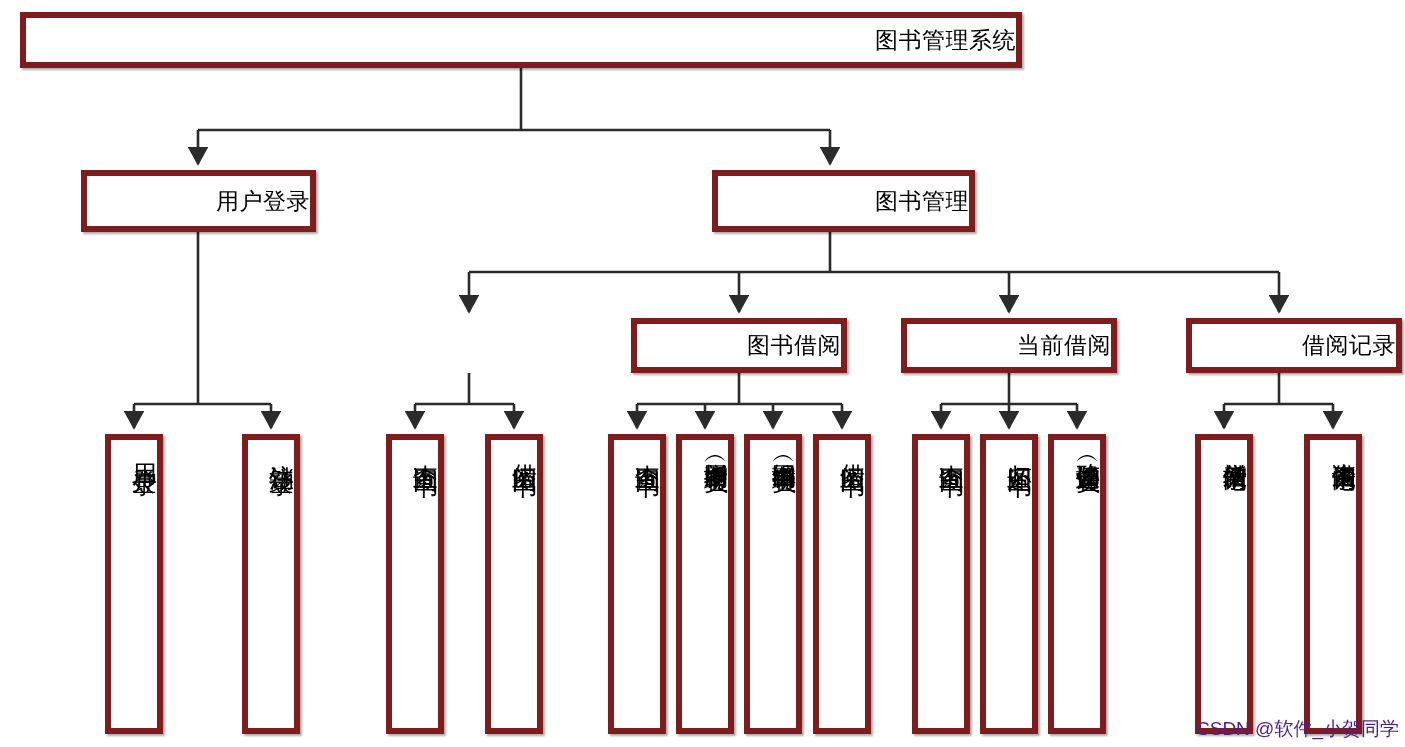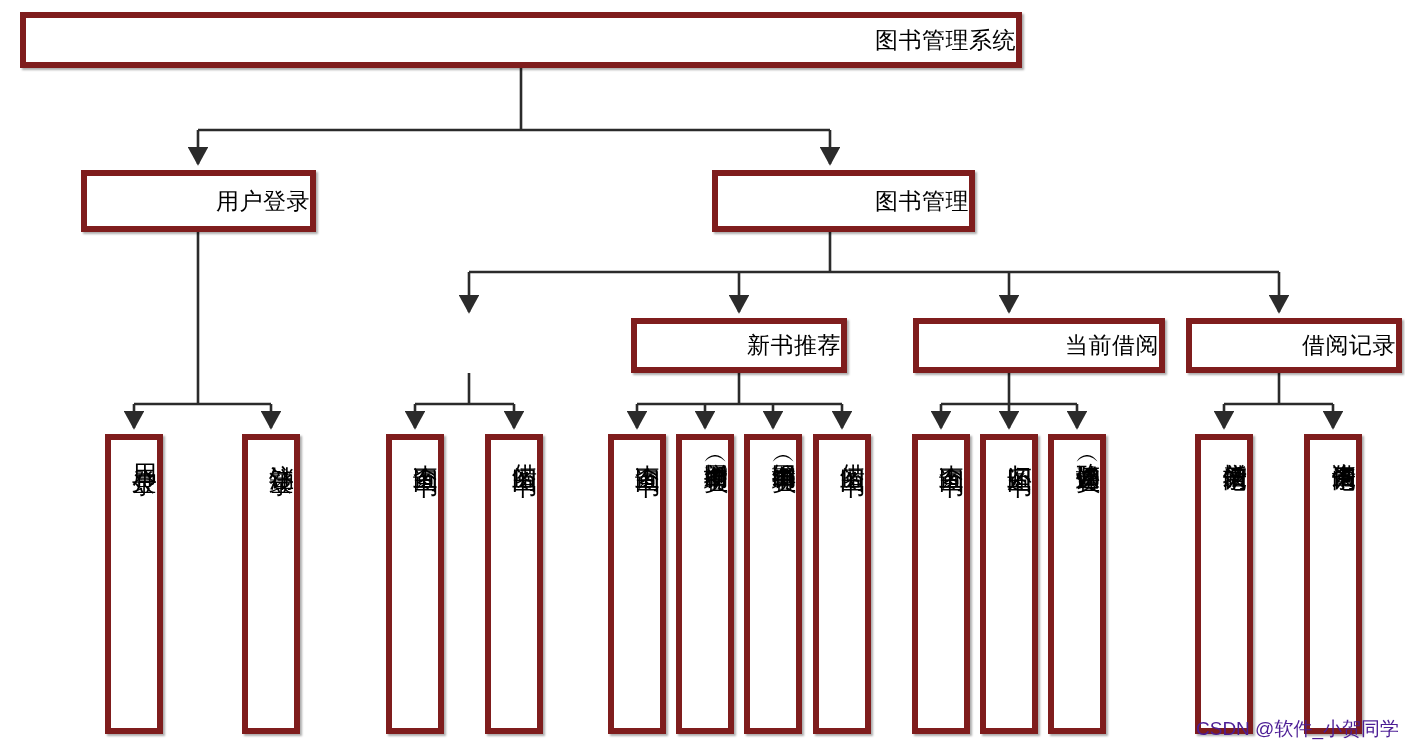--- a/index.html
+++ b/index.html
@@ -144,24 +144,24 @@
   <div class="node h" style="left:81px; top:170px; width:235px; height:62px;">
     <span class="node-label">用户登录</span>
   </div>
 
   <div class="node h" style="left:712px; top:170px; width:263px; height:62px;">
     <span class="node-label">图书管理</span>
   </div>
 
 
   <div class="node h" style="left:631px; top:318px; width:216px; height:55px;">
-    <span class="node-label">新书推荐</span>
-  </div>
-
-  <div class="node h" style="left:901px; top:318px; width:252px; height:55px;margin-left:12px;">
+    <span class="node-label">图书借阅</span>
+  </div>
+
+  <div class="node h" style="left:901px; top:318px; width:216px; height:55px;">
     <span class="node-label">当前借阅</span>
   </div>
 
   <div class="node h" style="left:1186px; top:318px; width:216px; height:55px;">
     <span class="node-label">借阅记录</span>
   </div>
 
   <div class="node v" style="left:105px; top:434px; width:58px; height:300px;">
     <span class="node-label">用户登录</span>
   </div>

